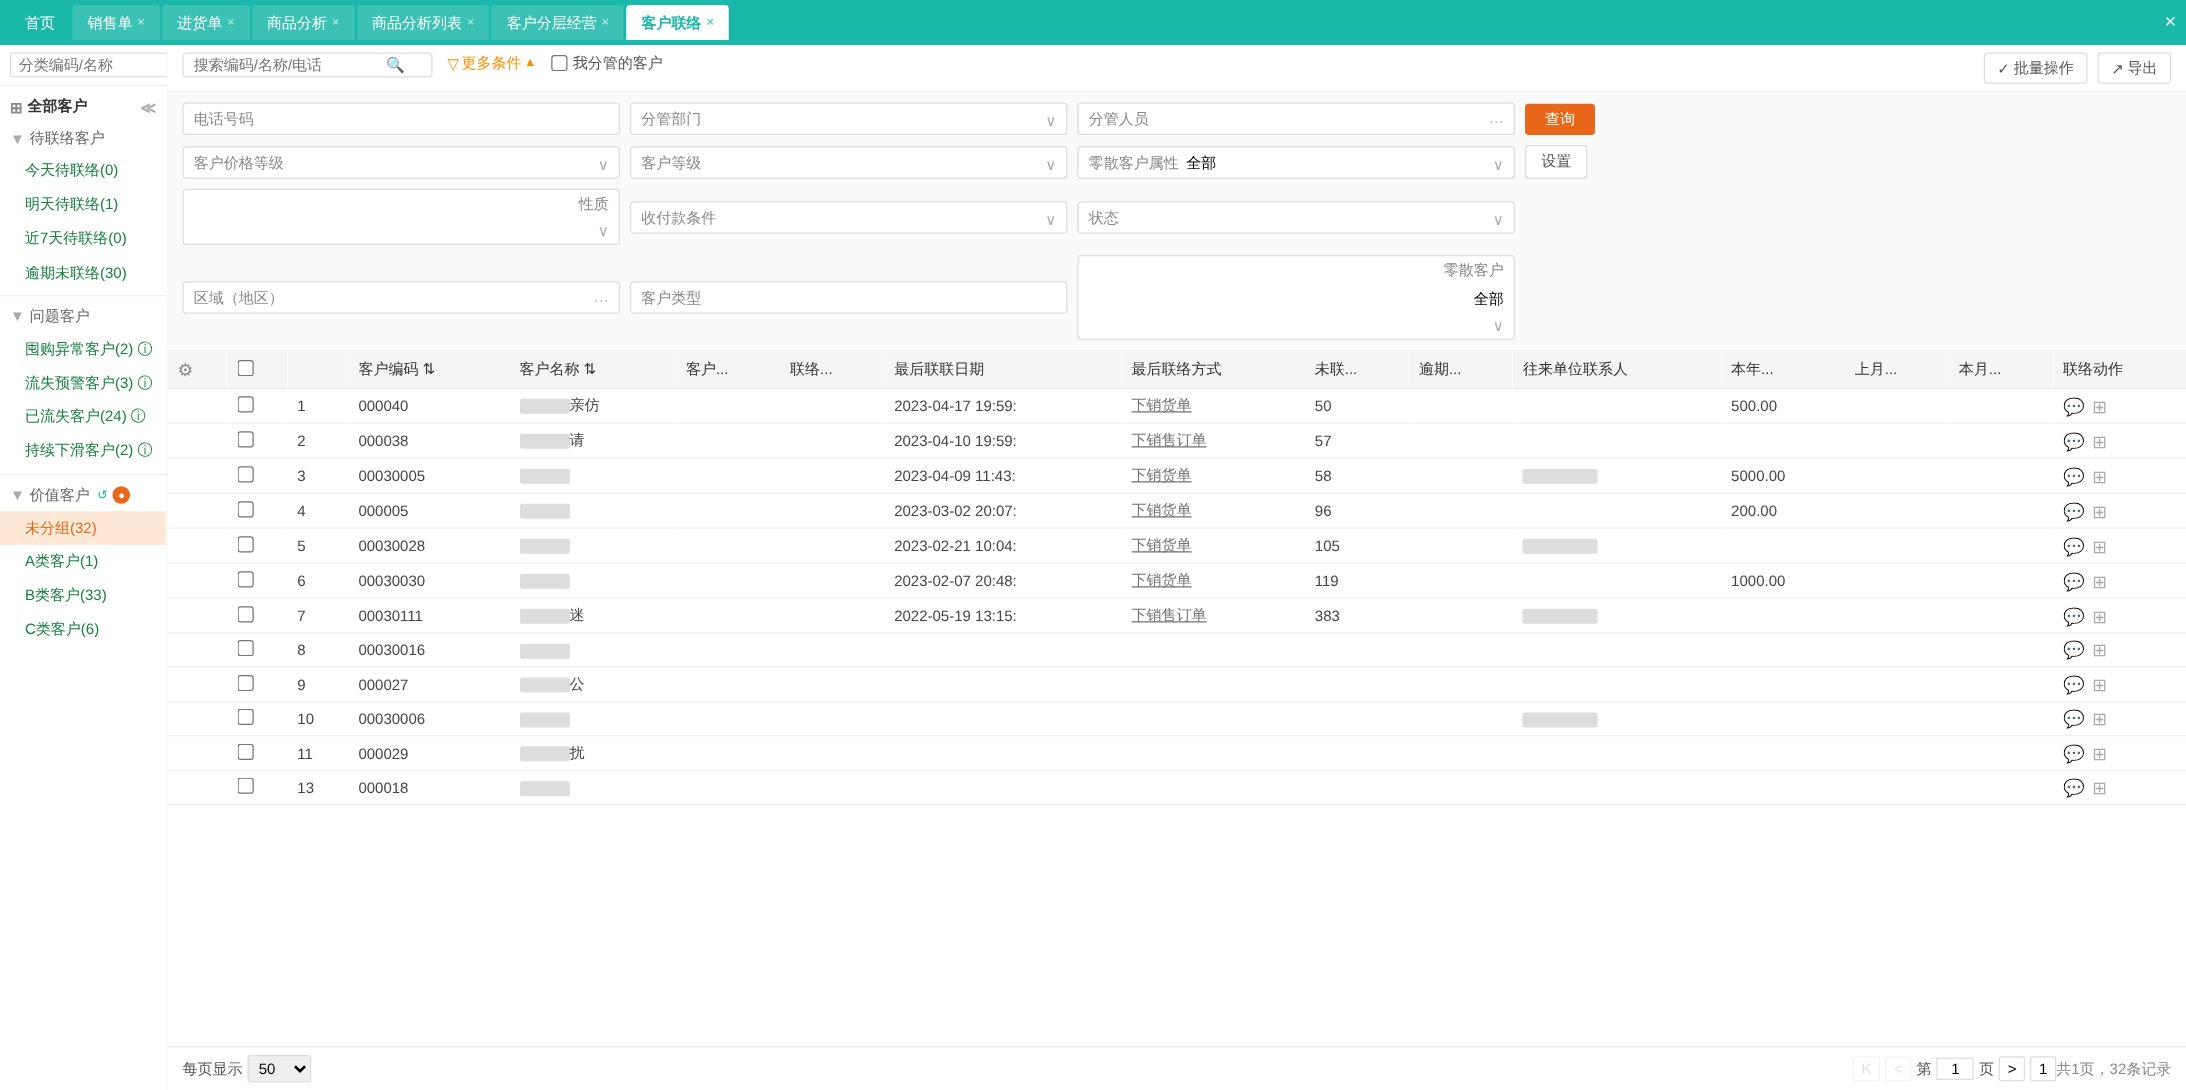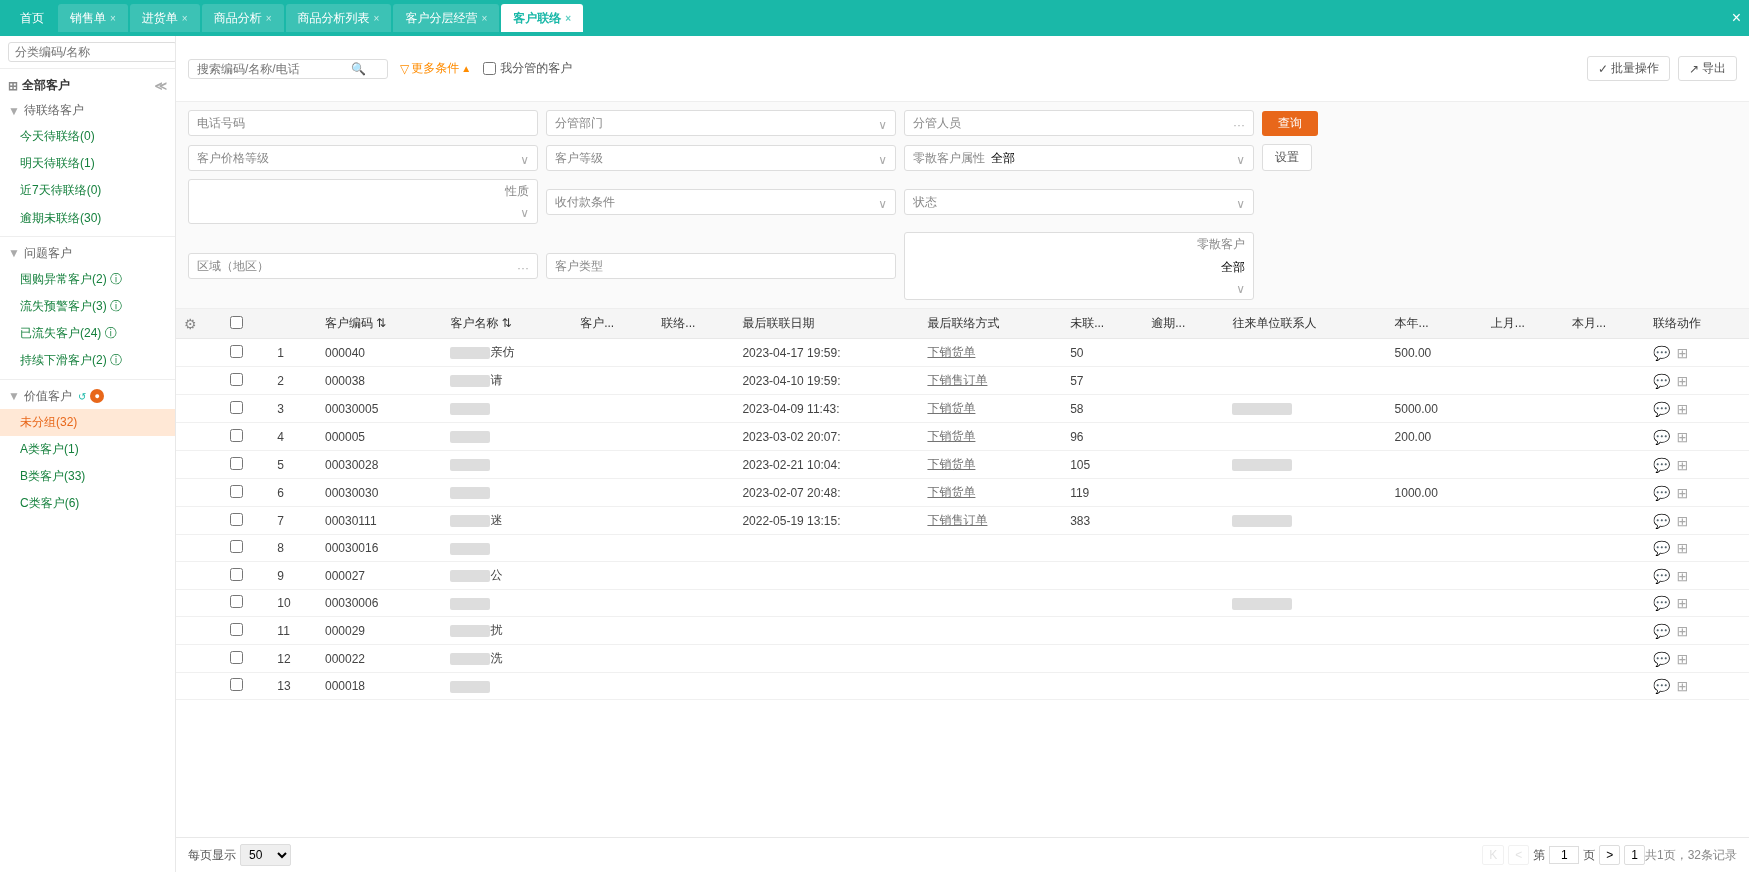--- a/index.html
+++ b/index.html
@@ -23,21 +23,21 @@
     .nav-home { padding: 0 12px; height: 28px; display: flex; align-items: center; color: #fff; cursor: pointer; font-size: 12px; }
     .nav-close-all {
       margin-left: auto; color: #fff; cursor: pointer; font-size: 16px;
     }
 
     
     .main-layout { display: flex; height: calc(100vh - 36px); }
 
     
     .sidebar {
-      width: 176px; background: #fff; border-right: 1px solid #e8e8e8;
+      width: 134px; background: #fff; border-right: 1px solid #e8e8e8;
       display: flex; flex-direction: column; overflow-y: auto; flex-shrink: 0;
     }
     .sidebar-search {
       display: flex; align-items: center; padding: 6px 8px; gap: 4px;
       border-bottom: 1px solid #eee;
     }
     .sidebar-search input {
       border: 1px solid #ddd; border-radius: 3px; padding: 2px 6px;
       flex: 1; font-size: 12px; outline: none;
     }
@@ -56,21 +56,21 @@
       padding: 4px 8px 4px 20px; color: #15803d; cursor: pointer; line-height: 1.6;
     }
     .sidebar-item.active { background: #ffe8d6; color: #e8671a; }
     .sidebar-divider { border-top: 1px solid #eee; margin: 4px 0; }
 
     
     .content-area { flex: 1; display: flex; flex-direction: column; overflow: hidden; background: #fff; }
 
     
     .filter-bar {
-      display: flex; align-items: center; padding: 20px 12px; gap: 12px;
+      display: flex; align-items: flex-start; padding: 6px 12px; gap: 12px;
       background: #fff; border-bottom: 1px solid #eee; flex-shrink: 0;
     }
     .filter-search {
       display: flex; align-items: center; border: 1px solid #ddd;
       border-radius: 3px; padding: 2px 8px; gap: 4px; min-width: 200px;
     }
     .filter-search input { border: none; outline: none; font-size: 12px; width: 150px; }
     .filter-more { color: #ff8c00; cursor: pointer; display: flex; align-items: center; gap: 2px; }
     .filter-checkbox { display: flex; align-items: center; gap: 4px; color: #555; cursor: pointer; }
     .filter-actions { margin-left: auto; display: flex; gap: 8px; }
@@ -593,43 +593,20 @@
               <td>
       <div class="action-icons">
         <span class="action-icon">💬</span>
         <span class="action-icon">⊞</span>
       </div>
     </td>
             </tr>
             <tr>
               <td></td>
               <td><input type="checkbox" style=""></td>
-              <td>12</td>
-              <td>000022</td>
-              <td><span class="blurred-text-sm"></span>洗</td>
-              <td></td>
-              <td></td>
-              <td></td>
-              <td></td>
-              <td></td>
-              <td></td>
-              <td></td>
-              <td></td>
-              <td></td>
-              <td></td>
-              <td>
-      <div class="action-icons">
-        <span class="action-icon">💬</span>
-        <span class="action-icon">⊞</span>
-      </div>
-    </td>
-            </tr>
-            <tr>
-              <td></td>
-              <td><input type="checkbox" style=""></td>
               <td>13</td>
               <td>000018</td>
               <td><span class="blurred-text-sm"></span></td>
               <td></td>
               <td></td>
               <td></td>
               <td></td>
               <td></td>
               <td></td>
               <td></td>

